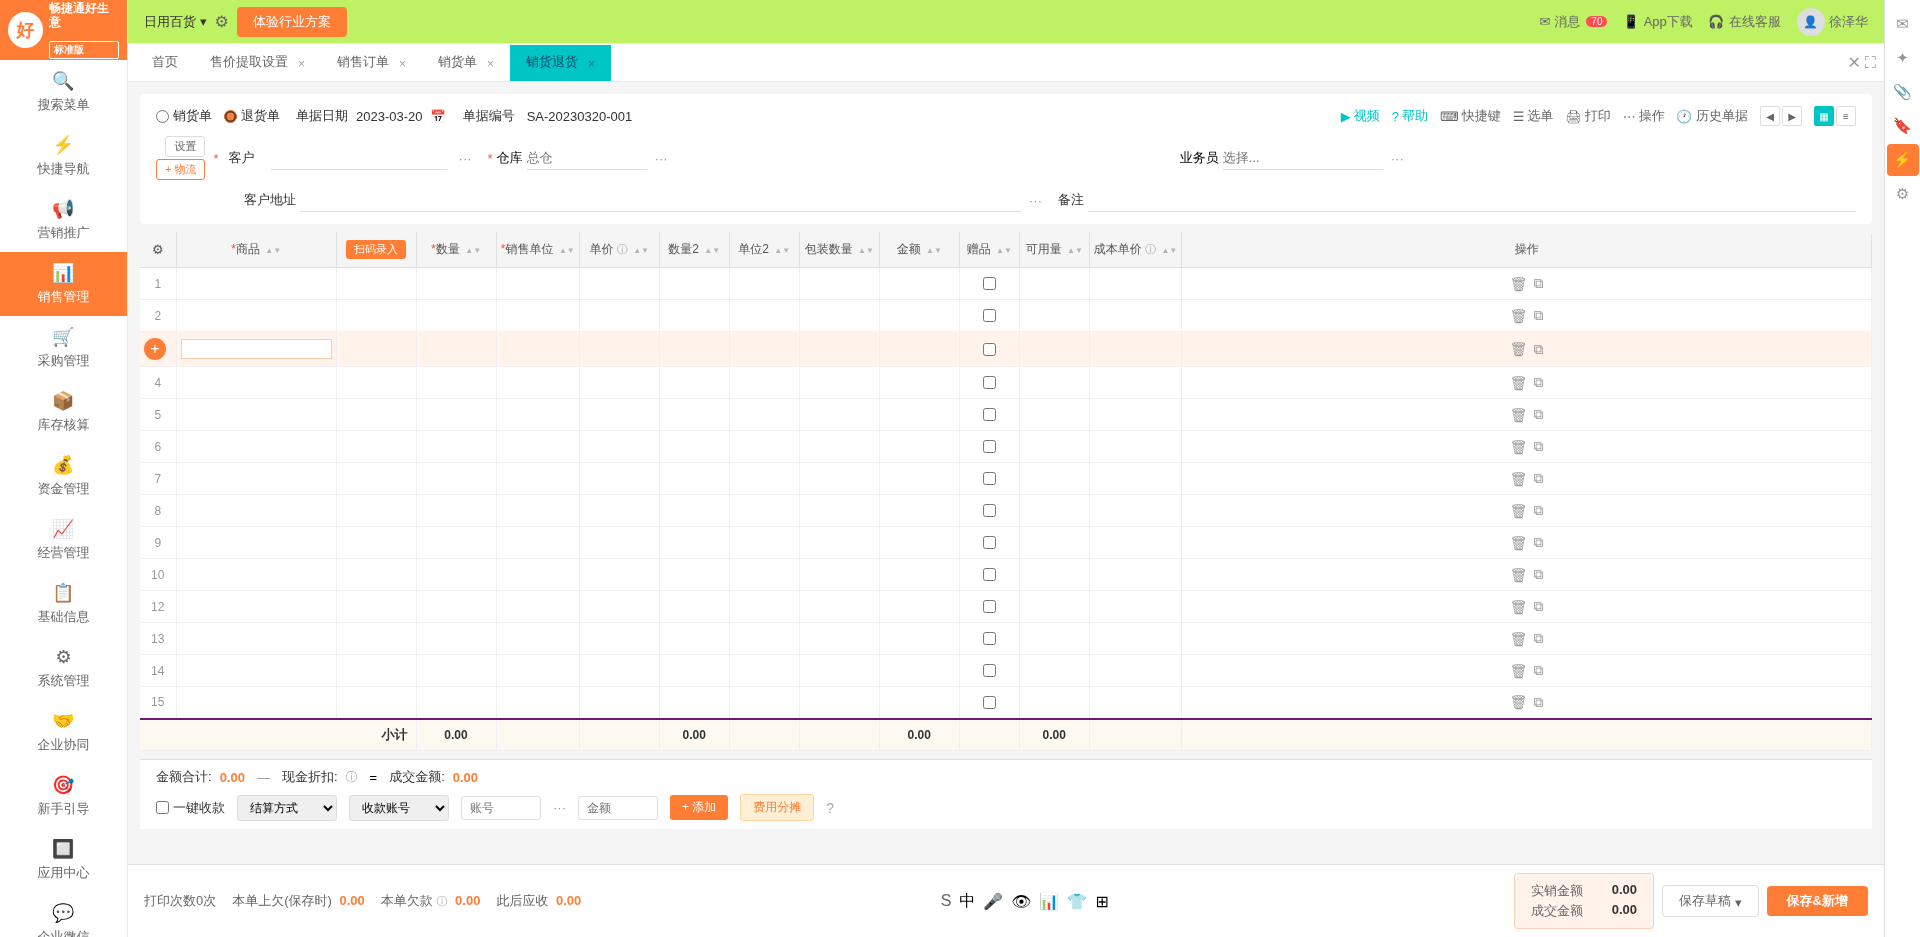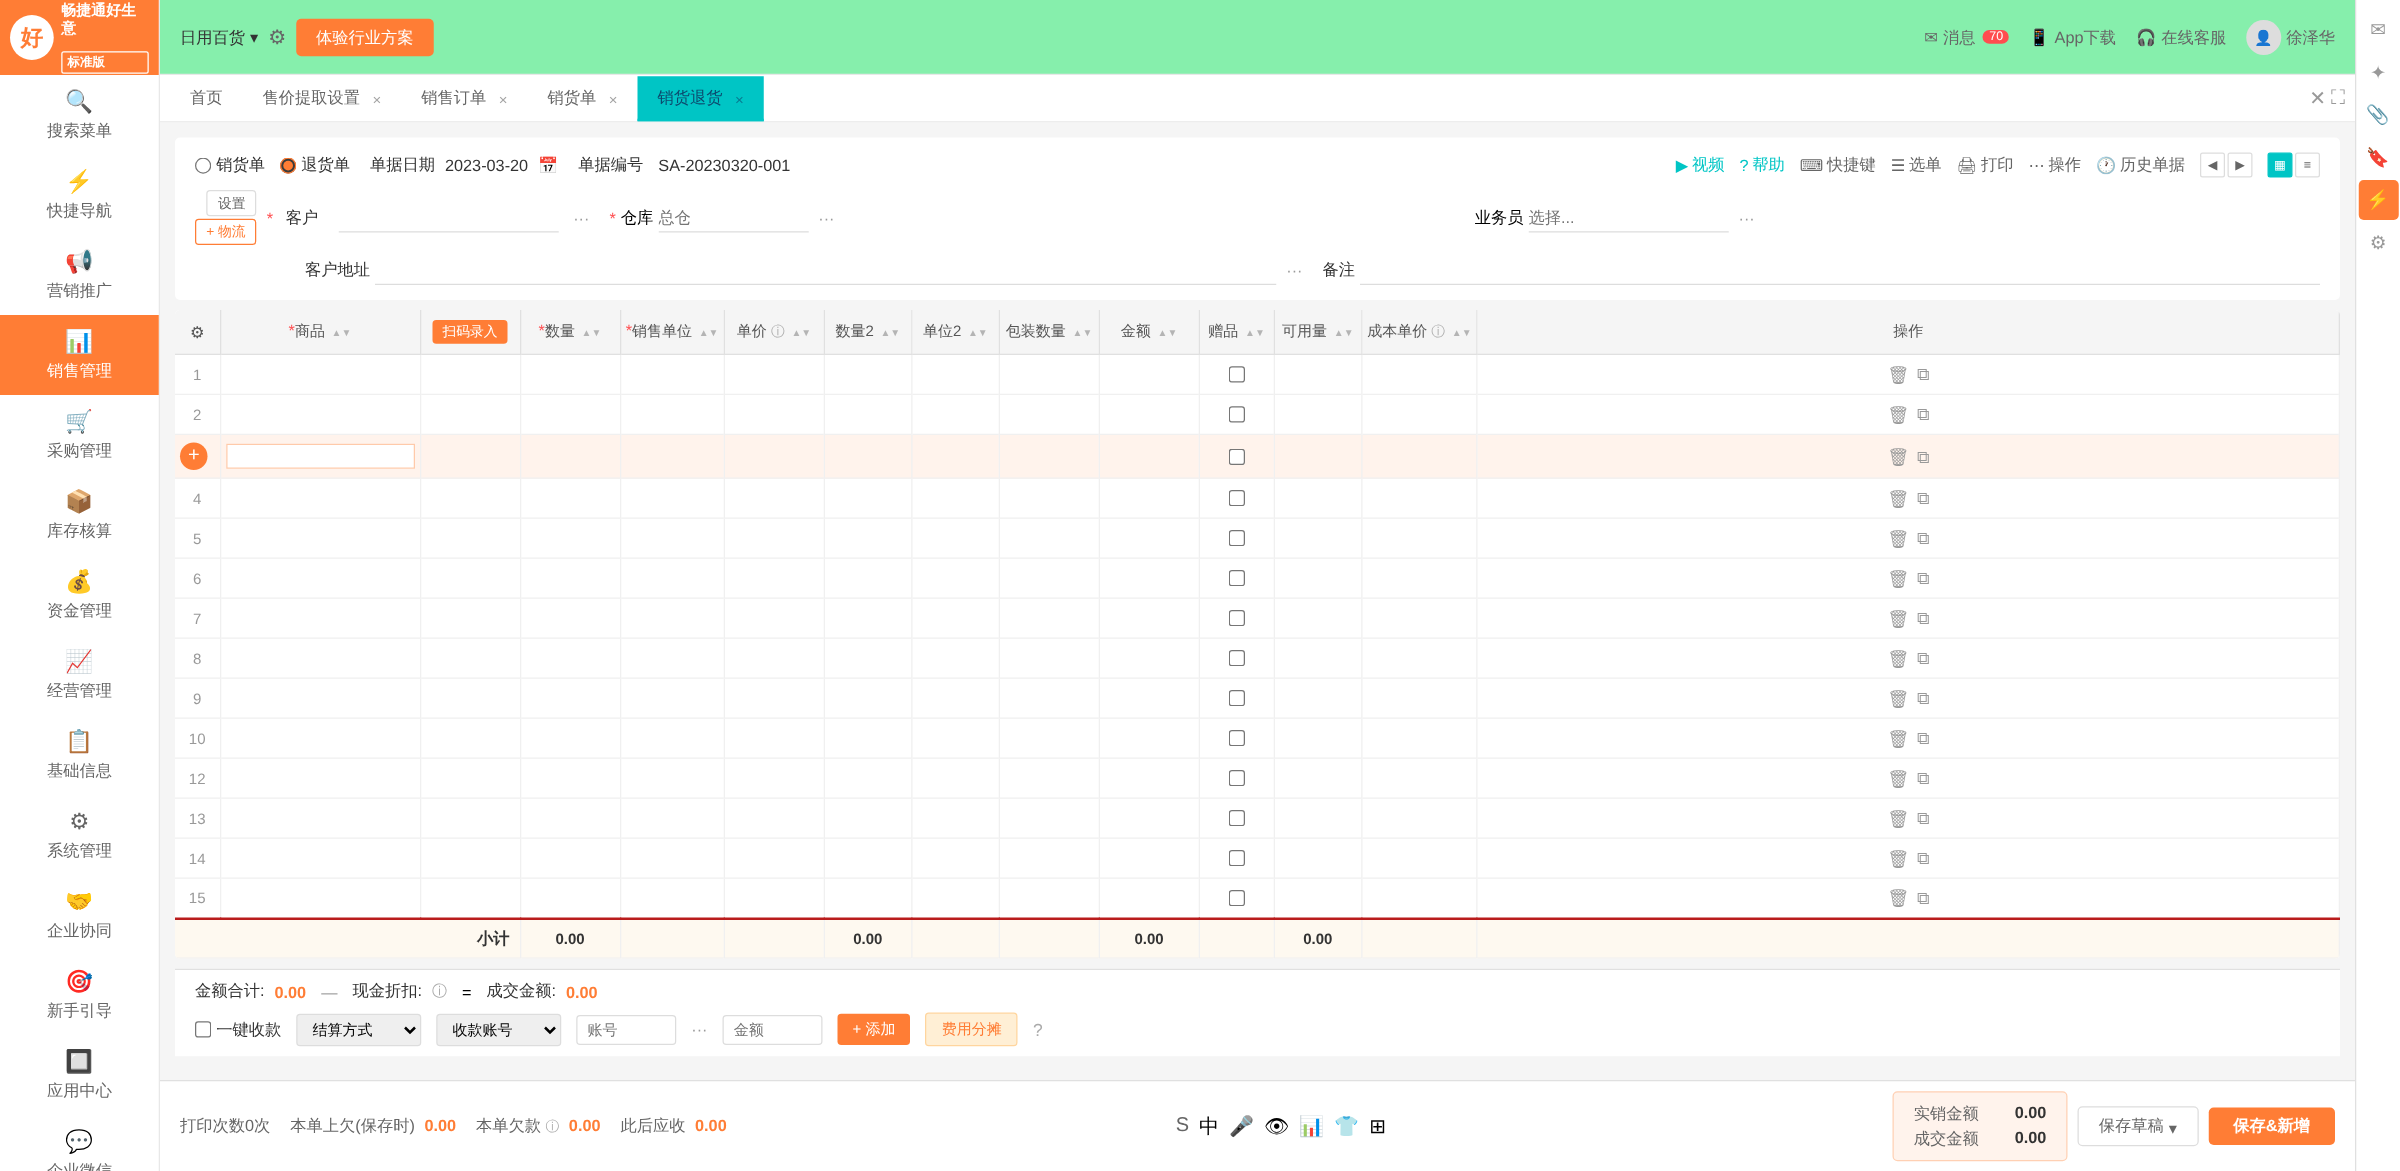--- a/index.html
+++ b/index.html
@@ -11,21 +11,21 @@
     .sidebar-logo-icon { width: 36px; height: 36px; background: #fff; border-radius: 50%; display: flex; align-items: center; justify-content: center; color: #ff7d35; font-size: 18px; font-weight: bold; }
     .sidebar-tag { background: #ff7d35; color: #fff; font-size: 10px; border: 1px solid #fff; padding: 1px 4px; border-radius: 2px; margin-top: 12px; }
     .sidebar-item { display: flex; flex-direction: column; align-items: center; padding: 10px 4px; cursor: pointer; color: #666; gap: 4px; font-size: 12px; }
     .sidebar-item.active { background: #ff7d35; color: #fff; }
     .sidebar-item .icon { font-size: 18px; }
     
     
     .main { flex: 1; display: flex; flex-direction: column; overflow: hidden; }
     
     
-    .topbar { background: #86efac; height: 60px; display: flex; align-items: center; justify-content: space-between; padding: 0 16px; border-bottom: 1px solid #e8e8e8; flex-shrink: 0; }
+    .topbar { background: #bef264; height: 44px; display: flex; align-items: center; justify-content: space-between; padding: 0 16px; border-bottom: 1px solid #e8e8e8; flex-shrink: 0; }
     .topbar-left { display: flex; align-items: center; gap: 8px; }
     .topbar-select { display: flex; align-items: center; gap: 4px; color: #333; font-size: 13px; }
     .topbar-gear { color: #666; cursor: pointer; font-size: 16px; }
     .topbar-btn { background: #ff7d35; color: #fff; border: none; padding: 6px 16px; border-radius: 4px; cursor: pointer; font-size: 13px; }
     .topbar-right { display: flex; align-items: center; gap: 16px; color: #666; font-size: 13px; }
     .topbar-right-item { display: flex; align-items: center; gap: 4px; cursor: pointer; }
     .badge { background: #ff4d4f; color: #fff; border-radius: 10px; padding: 0 5px; font-size: 10px; margin-left: 2px; }
     .avatar { width: 28px; height: 28px; border-radius: 50%; background: #ddd; display: flex; align-items: center; justify-content: center; font-size: 12px; color: #666; }
     
     
@@ -751,21 +751,21 @@
                 <td></td>
                 <td></td>
                 <td>
                   <div class="col-actions">
                     <button class="col-action-btn">🗑</button>
                     <button class="col-action-btn">⧉</button>
                   </div>
                 </td>
               </tr>
 
-            <tr style="background:#fef9f0;border-top:2px solid #b91c1c;">
+            <tr style="background:#fef9f0;border-top:2px solid #701a75;">
               <td colspan="3" style="text-align:right;padding:6px 8px;font-size:13px;font-weight:bold;color:#333;">小计</td>
               <td style="text-align:center;color:#333;font-weight:bold;">0.00</td>
               <td></td>
               <td></td>
               <td style="text-align:center;color:#333;font-weight:bold;">0.00</td>
               <td></td>
               <td></td>
               <td style="text-align:center;color:#333;font-weight:bold;">0.00</td>
               <td></td>
               <td style="text-align:center;color:#333;font-weight:bold;">0.00</td>

